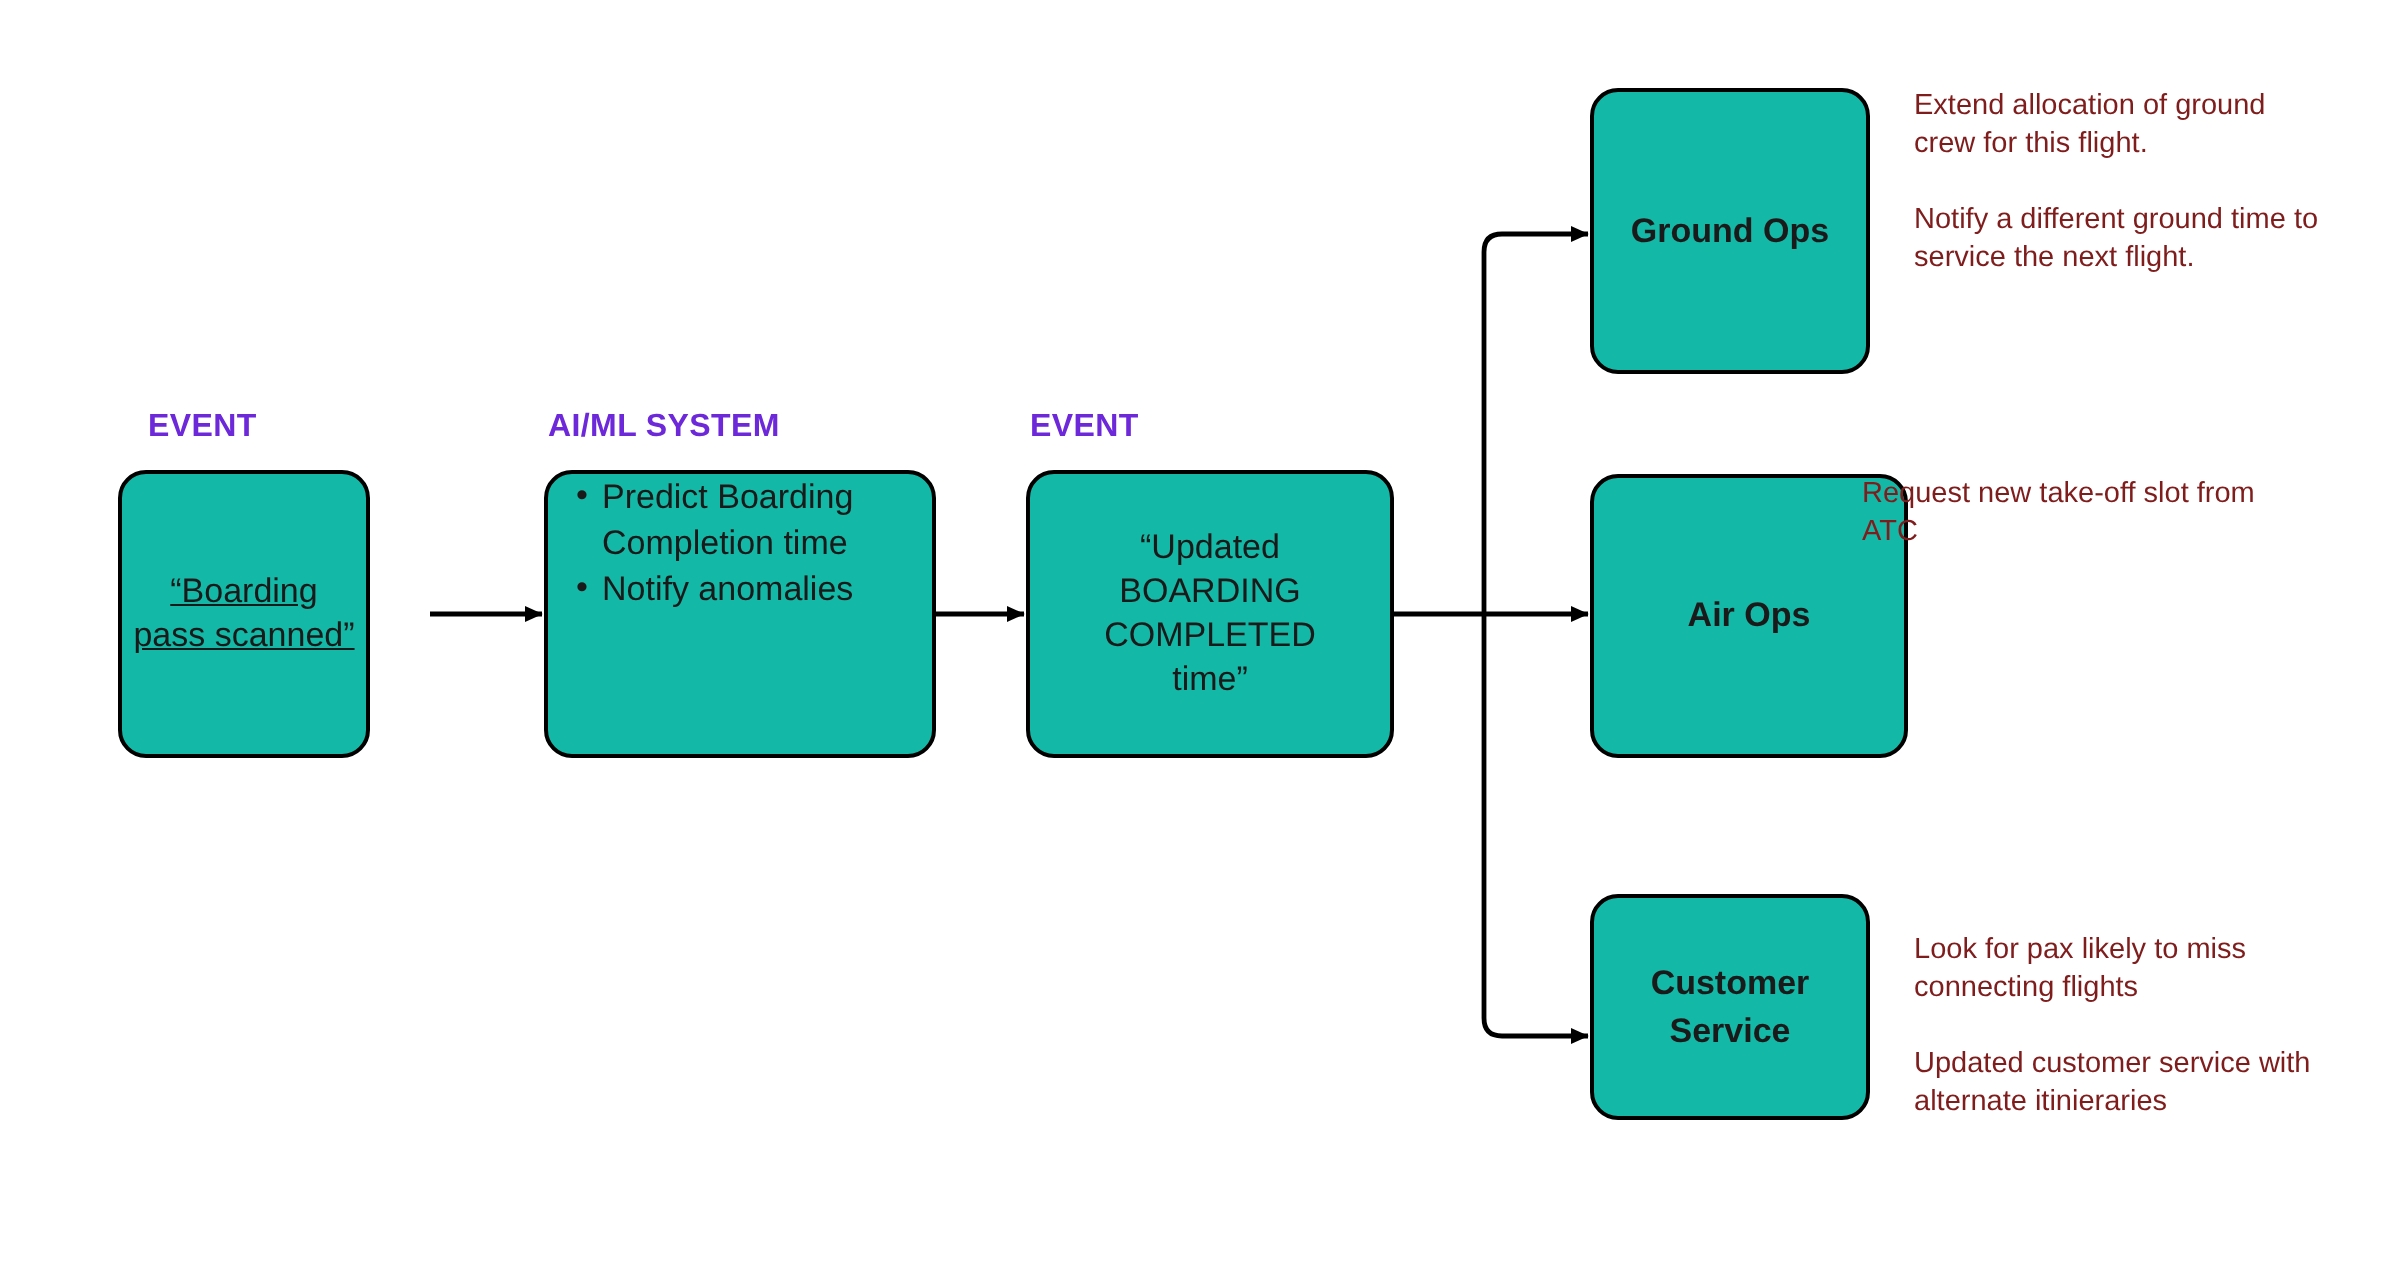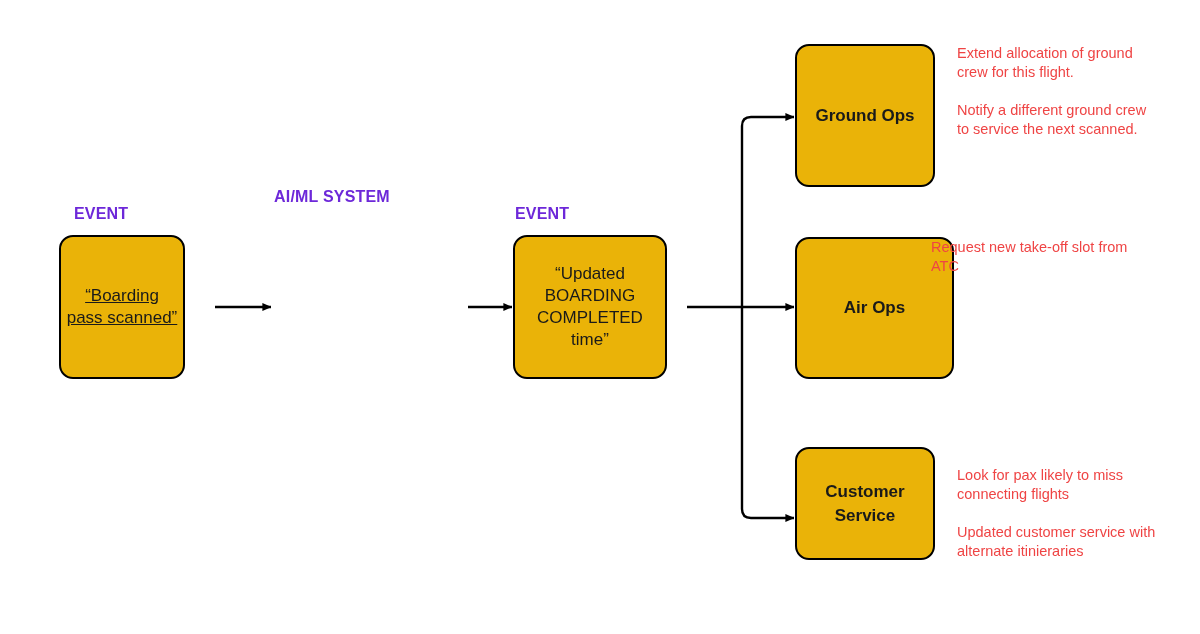--- a/index.html
+++ b/index.html
@@ -29,21 +29,21 @@
     top: 0;
     width: 1200px;
     height: 634px;
     pointer-events: none;
   }
 
   
   .node {
     position: absolute;
     box-sizing: border-box;
-    background: #eab308;
+    background: #14b8a6;
     border: 2px solid #000000;
     border-radius: 14px;
     display: flex;
     align-items: center;
     justify-content: center;
     text-align: center;
   }
   .node-label {
     font-size: 17px;
     line-height: 22px;
@@ -91,21 +91,21 @@
     letter-spacing: 0.2px;
     color: #6d28d9;
     white-space: nowrap;
   }
 
   
   .annotation {
     position: absolute;
     font-size: 14.5px;
     line-height: 19px;
-    color: #ef4444;
+    color: #7f1d1d;
   }
   .annotation p {
     margin: 0;
   }
   .annotation p + p {
     margin-top: 19px;
   }
 </style>
 </head>
 <body>
@@ -126,30 +126,36 @@
     <line x1="687" y1="307" x2="742" y2="307" stroke="#000000" stroke-width="2.4"></line>
 
     <path d="M742,307 L742,126 Q742,117 751,117 L794,117" fill="none" stroke="#000000" stroke-width="2.4" marker-end="url(#arrowhead)"></path>
 
     <path d="M742,307 L794,307" fill="none" stroke="#000000" stroke-width="2.4" marker-end="url(#arrowhead)"></path>
 
     <path d="M742,307 L742,509 Q742,518 751,518 L794,518" fill="none" stroke="#000000" stroke-width="2.4" marker-end="url(#arrowhead)"></path>
   </svg>
 
   <div class="caption" style="left:74px; top:205px;">EVENT</div>
-  <div class="caption" style="left:274px; top:188px;text-align:center;">AI/ML SYSTEM</div>
+  <div class="caption" style="left:274px; top:205px;text-align:center;">AI/ML SYSTEM</div>
   <div class="caption" style="left:515px; top:205px;">EVENT</div>
 
   <div class="node" style="left:59px; top:235px; width:126px; height:144px;text-decoration:underline;">
     <div class="node-label">“Boarding
 pass scanned”</div>
   </div>
 
+  <div class="node bullet-box" style="left:272px; top:235px; width:196px; height:144px;">
+    <ul class="bullet-list">
+      <li>Predict Boarding Completion time</li>
+      <li>Notify anomalies</li>
+    </ul>
+  </div>
 
-  <div class="node" style="left:513px; top:235px; width:154px; height:144px;">
+  <div class="node" style="left:513px; top:235px; width:184px; height:144px;">
     <div class="node-label">“Updated
 BOARDING
 COMPLETED
 time”</div>
   </div>
 
   <div class="node" style="left:795px; top:44px; width:140px; height:143px;">
     <div class="node-label bold">Ground Ops</div>
   </div>
 
@@ -157,21 +163,21 @@
     <div class="node-label bold">Air Ops</div>
   </div>
 
   <div class="node" style="left:795px; top:447px; width:140px; height:113px;">
     <div class="node-label bold">Customer
 Service</div>
   </div>
 
   <div class="annotation" style="left:957px; top:44px; width:205px;">
     <p>Extend allocation of ground crew for this flight.</p>
-    <p>Notify a different ground crew to service the next scanned.</p>
+    <p>Notify a different ground time to service the next flight.</p>
   </div>
 
   <div class="annotation" style="left:931px; top:238px; width:205px;">
     <p>Request new take-off slot from ATC</p>
   </div>
 
   <div class="annotation" style="left:957px; top:466px; width:205px;">
     <p>Look for pax likely to miss connecting flights</p>
     <p>Updated customer service with alternate itinieraries</p>
   </div>

